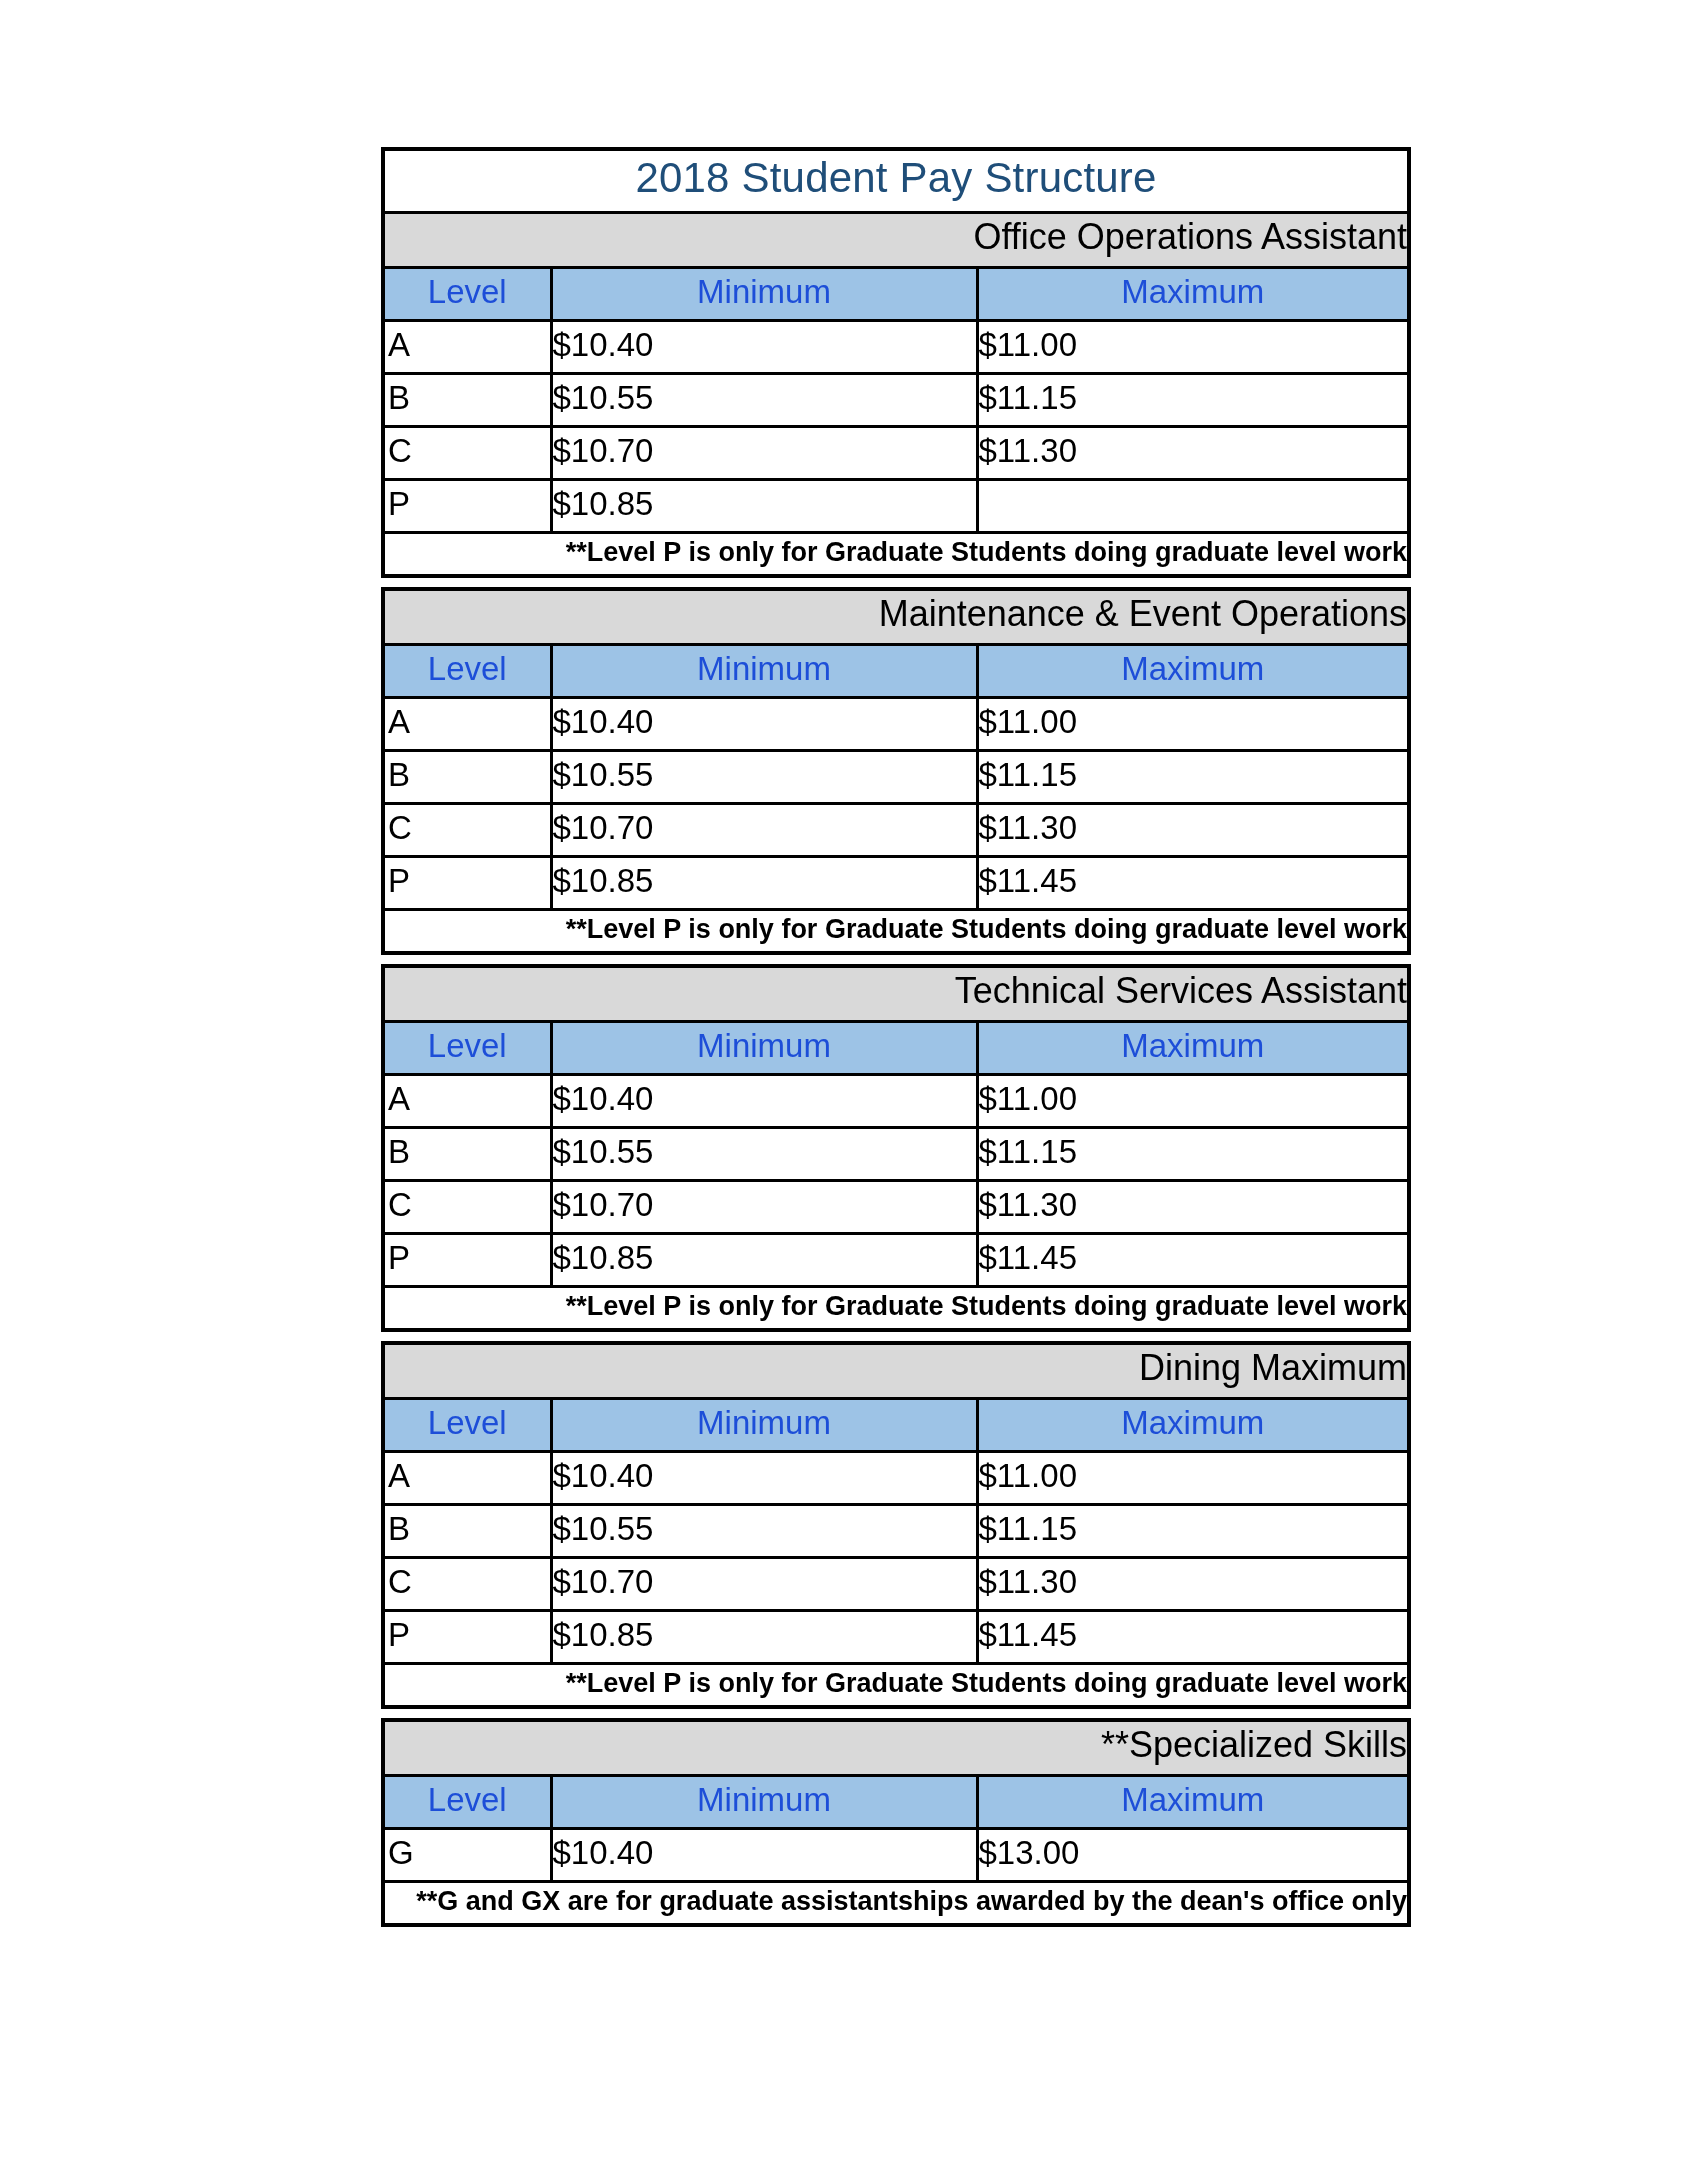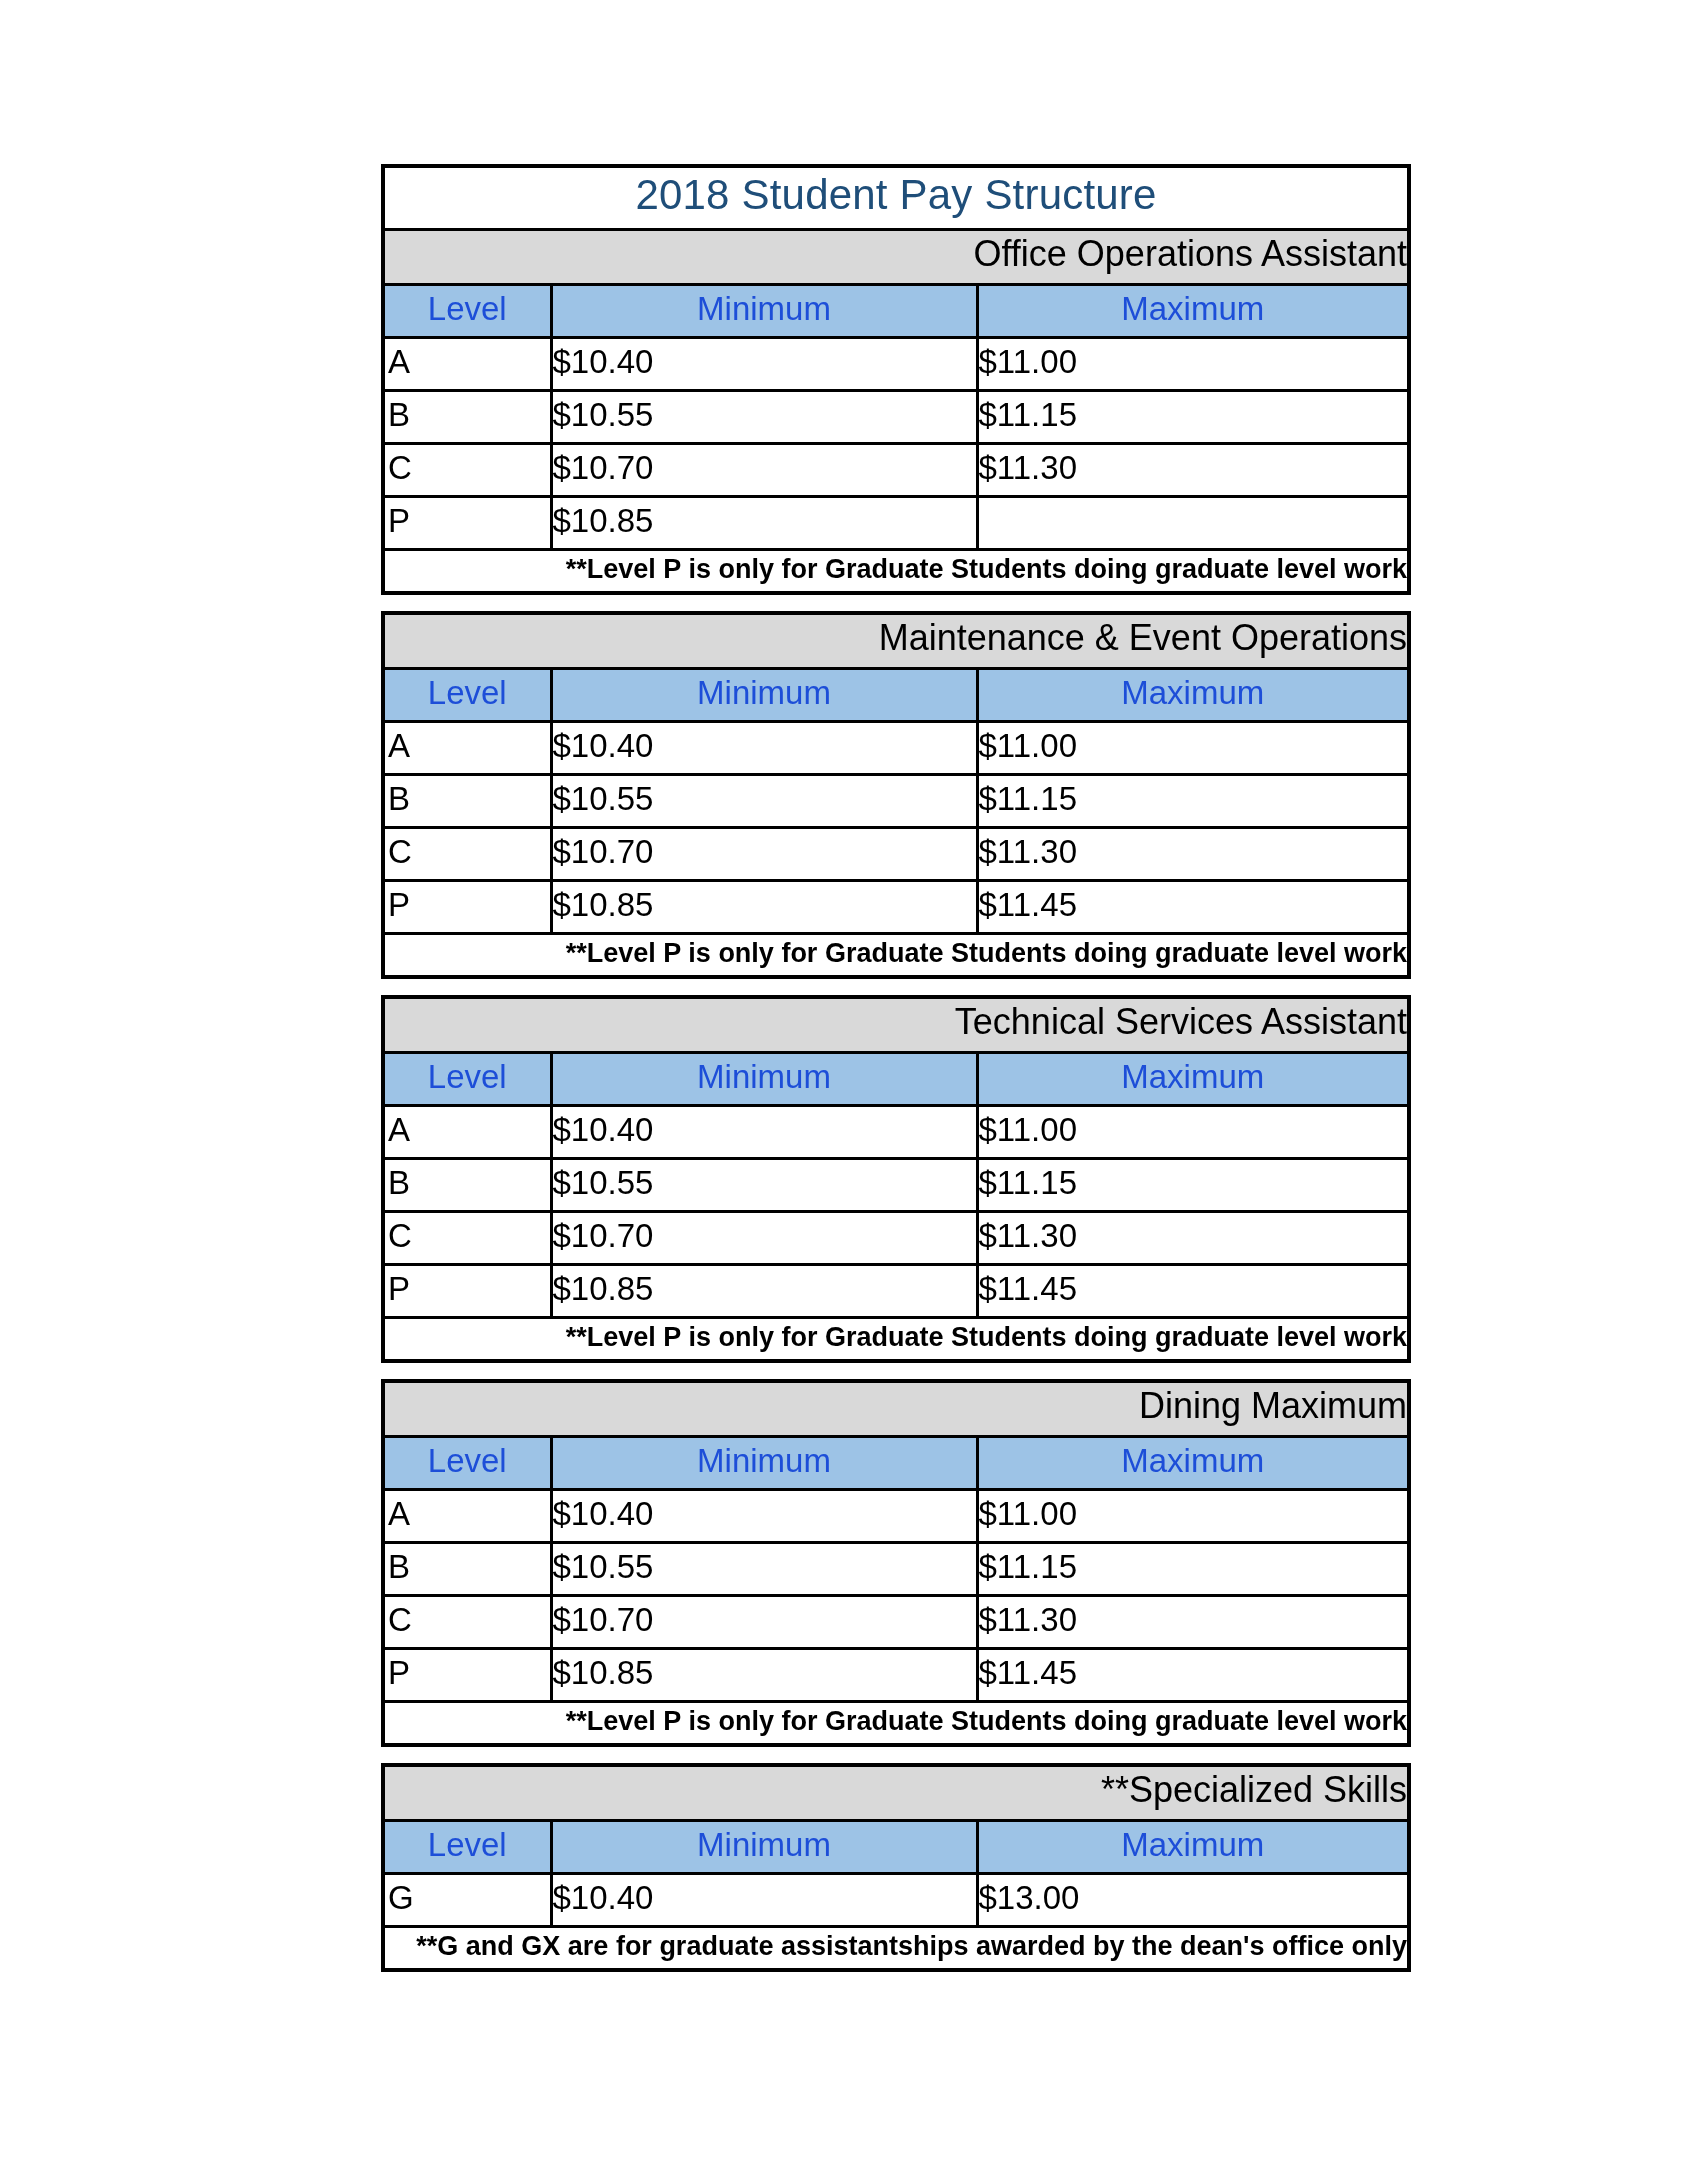--- a/index.html
+++ b/index.html
@@ -12,34 +12,34 @@
 
   body {
     font-family:"Liberation Sans", sans-serif;
     position:relative;
   }
 
   
   #page {
     position:absolute;
     left:381px;
-    top:164px;
+    top:147px;
     width:1030px;
   }
 
   
   .paytable {
     width:1030px;
     border-collapse:collapse;
     table-layout:fixed;
     border:4px solid #000000;
     background:#ffffff;
   }
 
-  .paytable + .paytable { margin-top:16px;border-radius:19px; }
+  .paytable + .paytable { margin-top:9px;border-radius:19px; }
 
   .paytable col.c-level { width:168px; }
   .paytable col.c-min   { width:426px; }
   .paytable col.c-max   { width:432px; }
 
   .paytable td {
     border:3px solid #000000;
     vertical-align:middle;
     line-height:1.0;
   }

